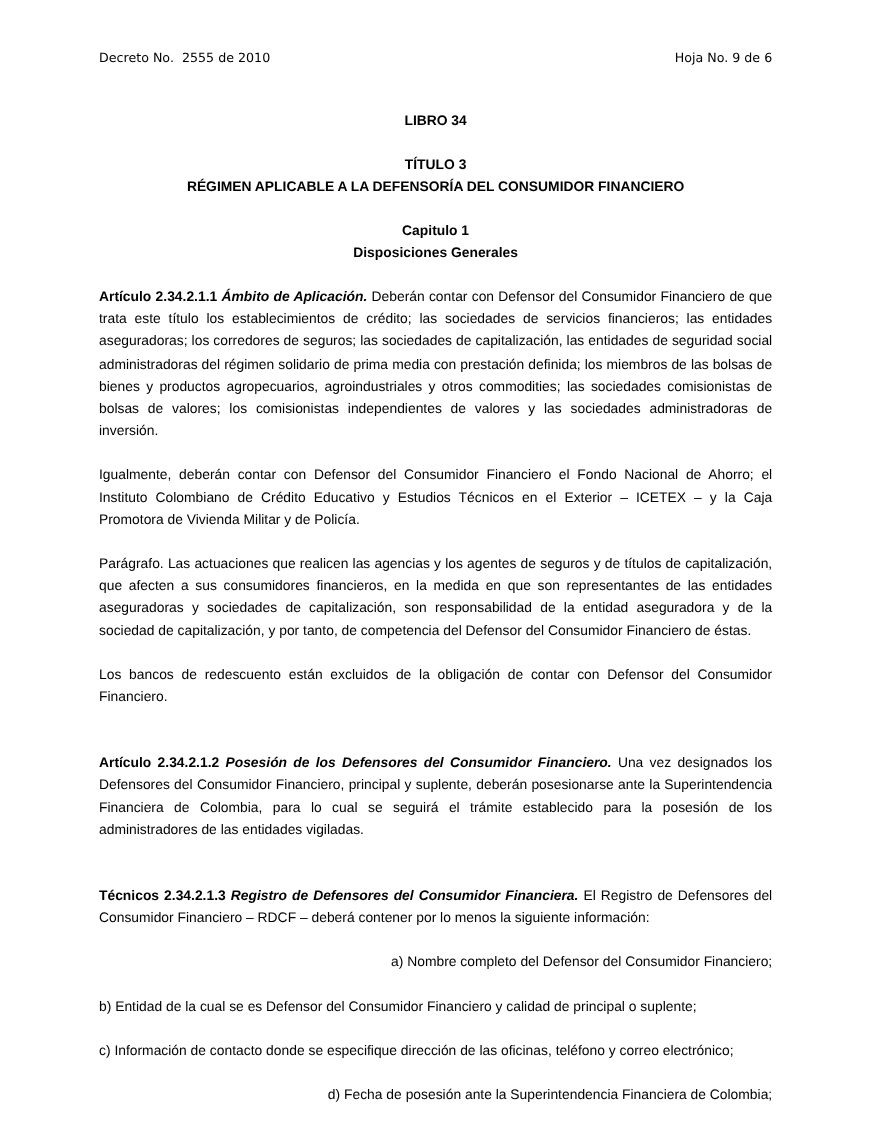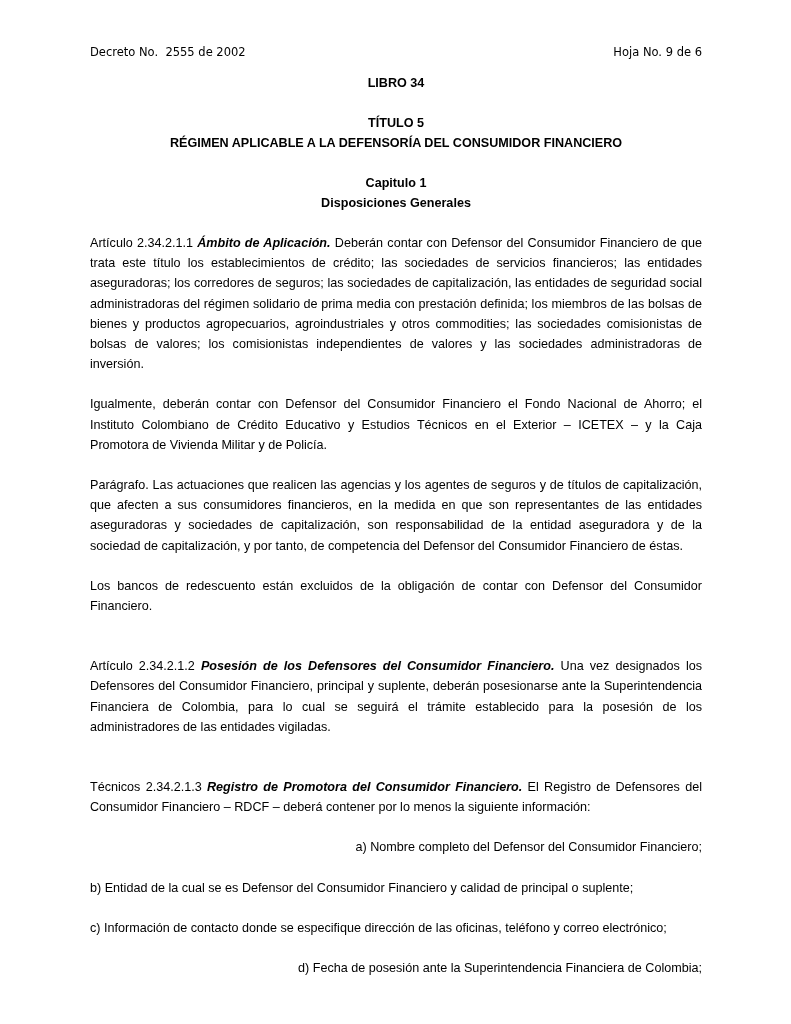--- a/index.html
+++ b/index.html
@@ -41,21 +41,21 @@
   .doc-header .h-left,
   .doc-header .h-right {
     font-family: "DejaVu Sans", sans-serif;
     font-size: 11.5px;
   }
 
   
   .content {
     position: absolute;
     left: 90px;
-    top: 73px;
+    top: 100px;
     width: 612px;
   }
   .title-line {
     text-align: center;
     font-weight: bold;
     font-size: 12.6px;
     line-height: 20px;
   }
   .gap-20 { height: 20px; }
 
@@ -69,43 +69,43 @@
     hyphens: none;
   }
   p.para.nojust {
     text-align: right;
   }
   .spacer-para { height: 20px; }
   .spacer-article { height: 40px; }
   .spacer-small { height: 20px; }
 
   b.art-num {
-    font-weight: normal;
+    font-weight: bold;
   }
   i.art-title {
     font-weight: bold;
   }
 </style>
 </head>
 <body>
 
 <div class="page">
 
   <div class="doc-header">
-    <span class="h-left">Decreto No.  2555 de 2002</span>
+    <span class="h-left">Decreto No.  2555 de 2010</span>
     <span class="h-right">Hoja No. 9 de 6</span>
   </div>
 
   <div class="content">
 
     <div class="title-line">LIBRO 34</div>
 
     <div class="gap-20"></div>
 
-    <div class="title-line">TÍTULO 5</div>
+    <div class="title-line">TÍTULO 3</div>
     <div class="title-line">RÉGIMEN APLICABLE A LA DEFENSORÍA DEL CONSUMIDOR FINANCIERO</div>
 
     <div class="gap-20"></div>
 
     <div class="title-line">Capitulo 1</div>
     <div class="title-line">Disposiciones Generales</div>
 
     <div class="spacer-para"></div>
 
     <p class="para"><b class="art-num">Artículo 2.34.2.1.1</b> <i class="art-title">Ámbito de Aplicación.</i><span> Deberán contar con Defensor del Consumidor Financiero de que trata este título los establecimientos de crédito; las sociedades de servicios financieros; las entidades aseguradoras; los corredores de seguros; las sociedades de capitalización, las entidades de seguridad social administradoras del régimen solidario de prima media con prestación definida; los miembros de las bolsas de bienes y productos agropecuarios, agroindustriales y otros commodities; las sociedades comisionistas de bolsas de valores; los comisionistas independientes de valores y las sociedades administradoras de inversión.</span></p>
@@ -121,21 +121,21 @@
     <div class="spacer-para"></div>
 
     <p class="para">Los bancos de redescuento están excluidos de la obligación de contar con Defensor del Consumidor Financiero.</p>
 
     <div class="spacer-article"></div>
 
     <p class="para"><b class="art-num">Artículo 2.34.2.1.2</b> <i class="art-title">Posesión de los Defensores del Consumidor Financiero.</i><span> Una vez designados los Defensores del Consumidor Financiero, principal y suplente, deberán posesionarse ante la Superintendencia Financiera de Colombia, para lo cual se seguirá el trámite establecido para la posesión de los administradores de las entidades vigiladas.</span></p>
 
     <div class="spacer-article"></div>
 
-    <p class="para"><b class="art-num">Técnicos 2.34.2.1.3</b> <i class="art-title">Registro de Promotora del Consumidor Financiero.</i><span> El Registro de Defensores del Consumidor Financiero – RDCF – deberá contener por lo menos la siguiente información:</span></p>
+    <p class="para"><b class="art-num">Técnicos 2.34.2.1.3</b> <i class="art-title">Registro de Defensores del Consumidor Financiera.</i><span> El Registro de Defensores del Consumidor Financiero – RDCF – deberá contener por lo menos la siguiente información:</span></p>
 
     <div class="spacer-para"></div>
 
     <p class="para nojust">a) Nombre completo del Defensor del Consumidor Financiero;</p>
 
     <div class="spacer-small"></div>
 
     <p class="para">b) Entidad de la cual se es Defensor del Consumidor Financiero y calidad de principal o suplente;</p>
 
     <div class="spacer-small"></div>

